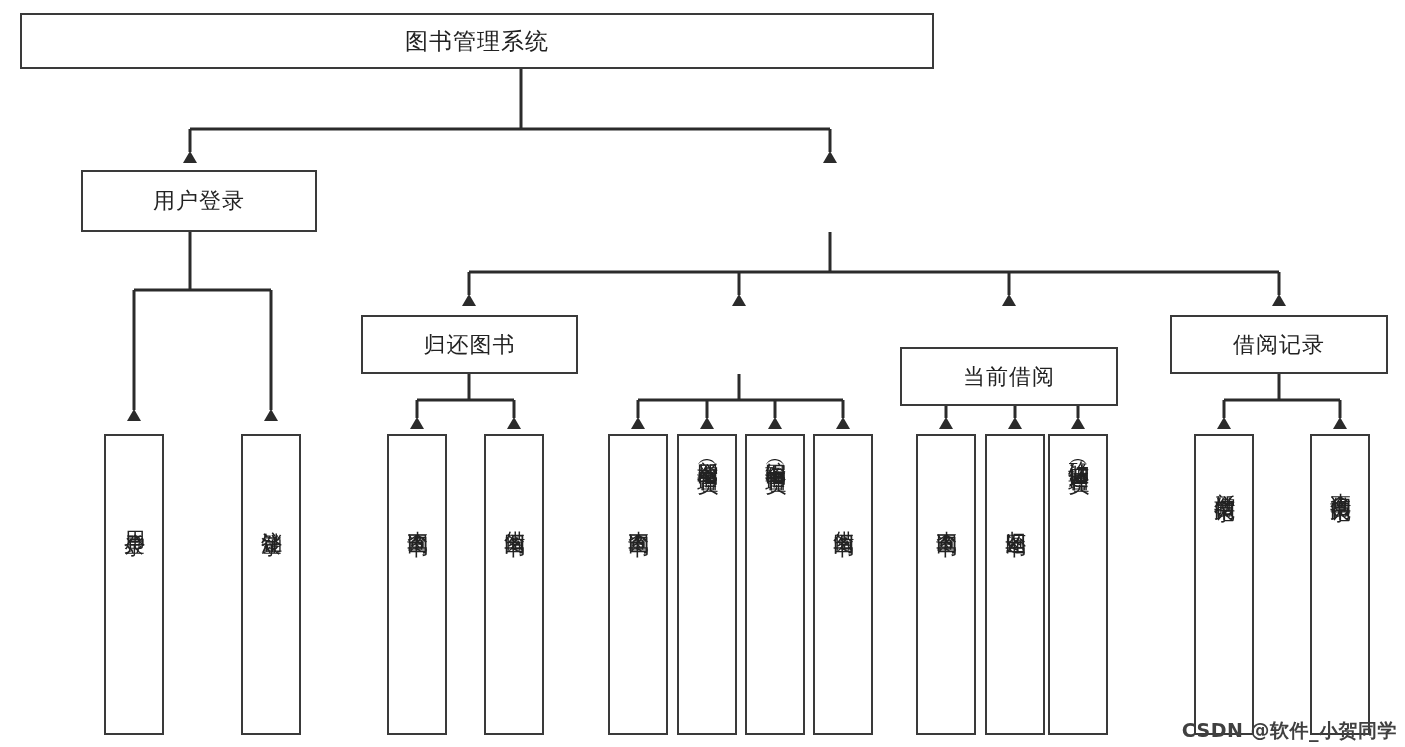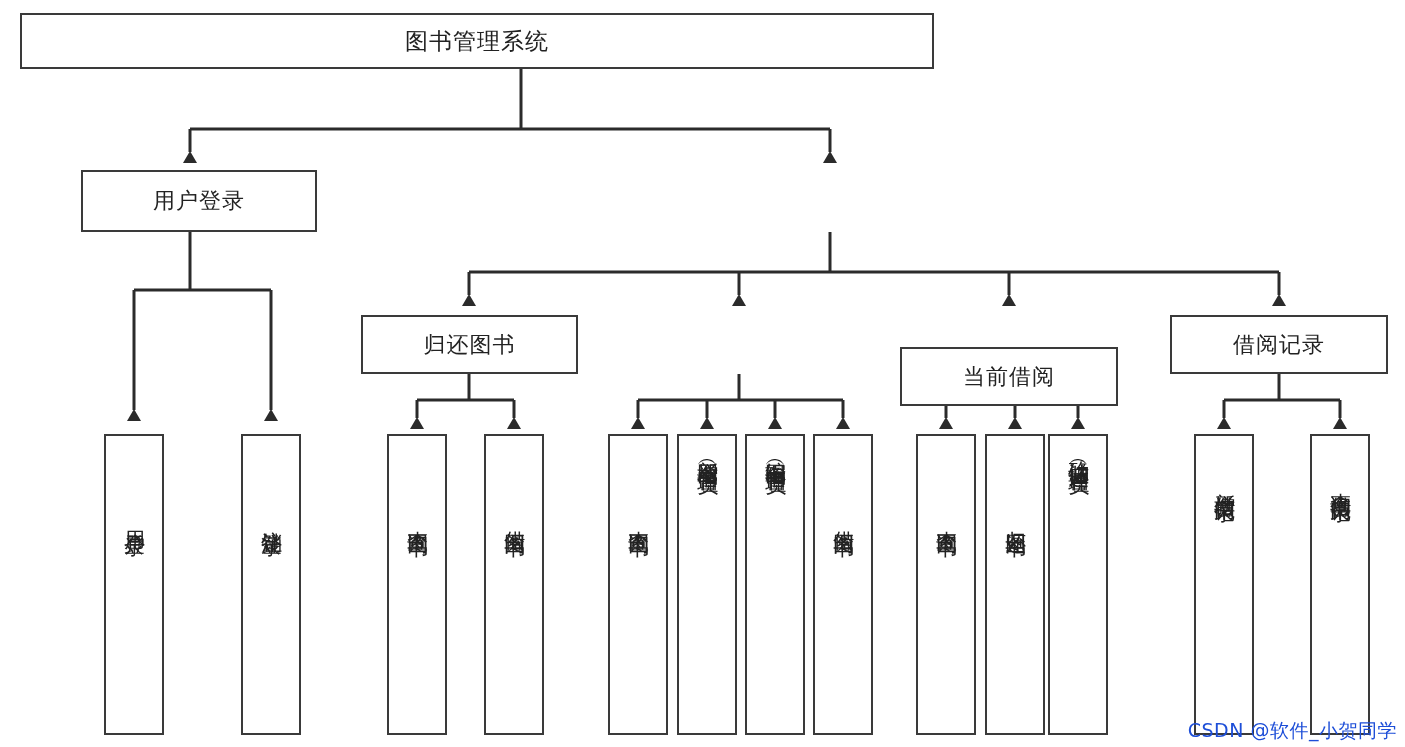--- a/index.html
+++ b/index.html
@@ -64,24 +64,25 @@
     line-height: 1.32;
     letter-spacing: 2px;
     white-space: nowrap;
     display: block;
   }
   .watermark {
     position: absolute;
     right: 8px;
     bottom: 3px;
     font-size: 19px;
-    color: #1d4ed8;
+    color: #404040;
     letter-spacing: 0.5px;
     white-space: nowrap;
     user-select: none;
+    font-weight: bold;
   }
 </style>
 </head>
 <body>
 
 <div id="diagram-root">
 
   <svg class="tree-canvas" viewBox="0 0 1405 747">
     <defs>
       <marker id="arrow" viewBox="0 0 12 14" refX="1" refY="7" markerWidth="12" markerHeight="14" orient="auto-start-reverse" markerUnits="userSpaceOnUse">

